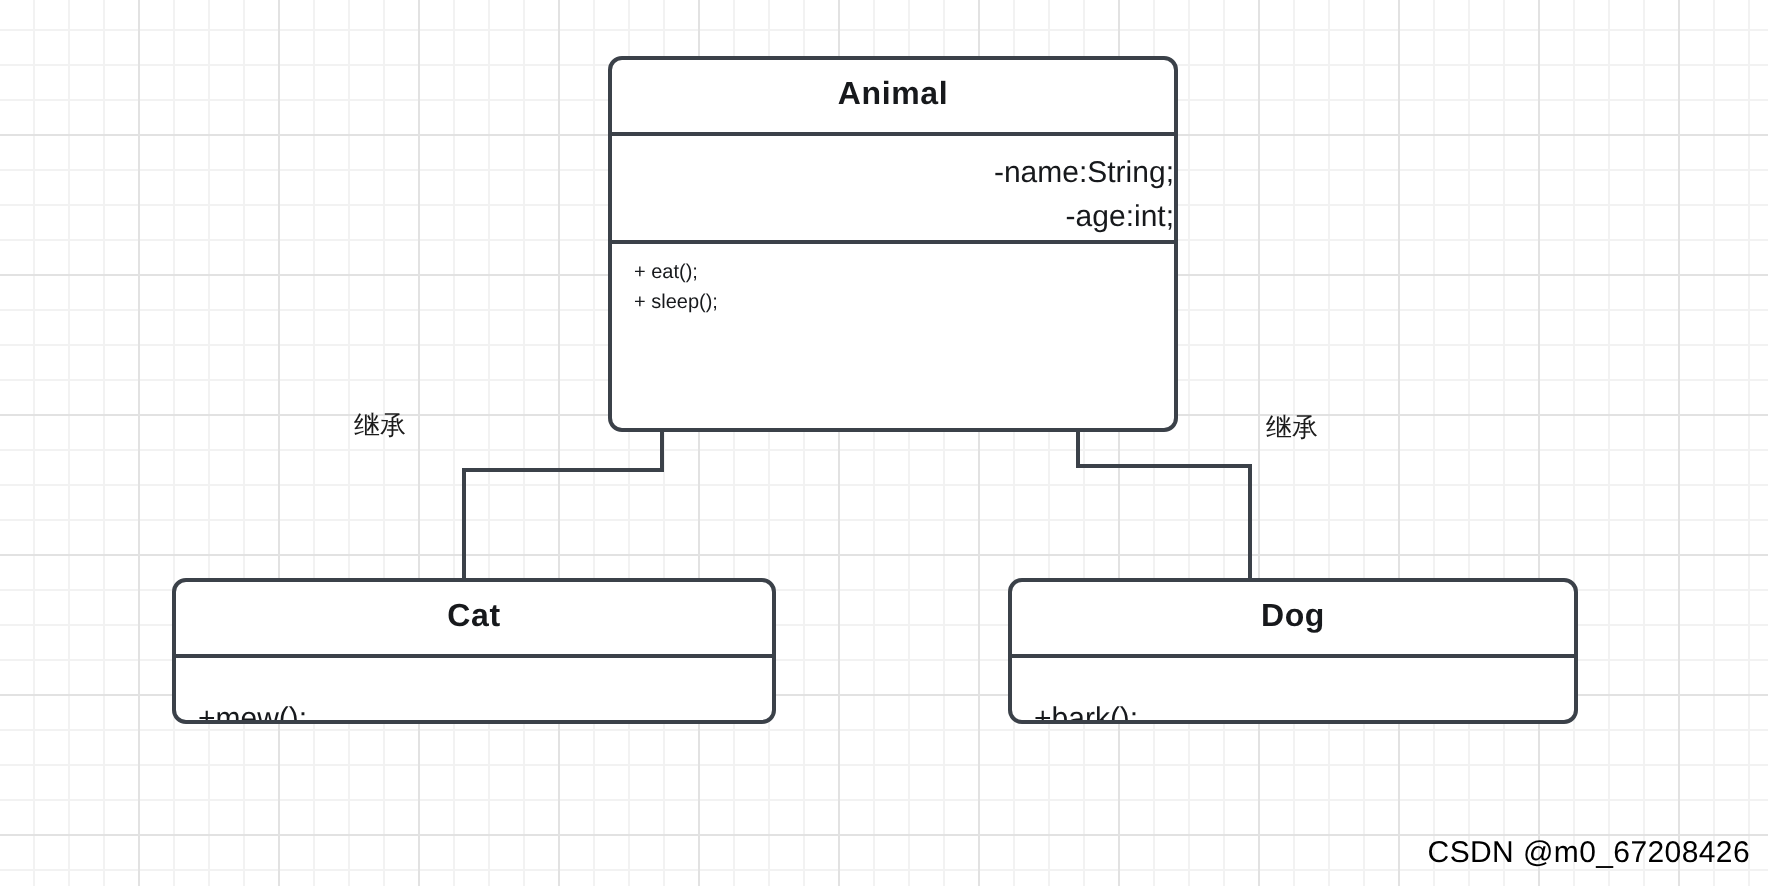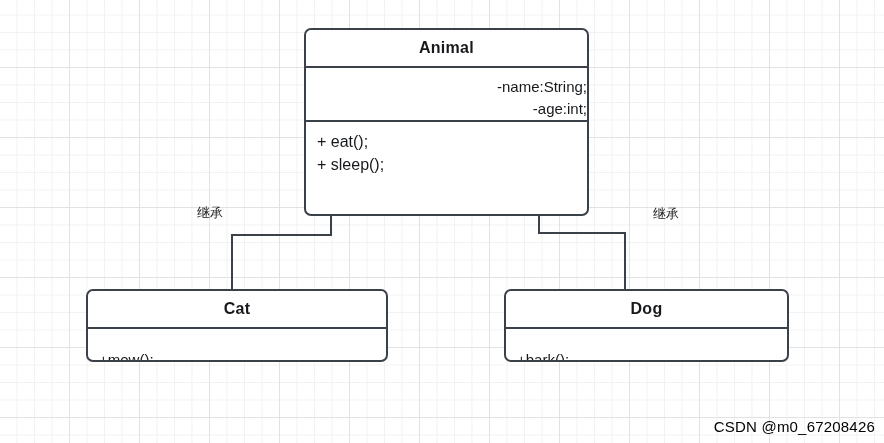--- a/index.html
+++ b/index.html
@@ -86,21 +86,21 @@
   }
   #class-animal .compartment-attrs {
     height: 54px;
     padding-top: 8px;
     font-size: 15px;
     text-align: right;
   }
   #class-animal .compartment-ops {
     height: 59px;
     padding-top: 8px;
-    font-size: 16px;
+    font-size: 10px;
   }
 
   
   #class-cat {
     left: 86px;
     top: 289px;
     width: 302px;
     height: 73px;
   }
   #class-dog {
@@ -120,21 +120,20 @@
     font-size: 15px;
   }
 
   
   .rel-label {
     position: absolute;
     font-family: "DejaVu Sans", "Liberation Sans", sans-serif;
     font-size: 13px;
     color: #1b1b1b;
     white-space: nowrap;
-    margin-left: 20px;
   }
   #label-inherit-cat {
     left: 177px;
     top: 204px;
   }
   #label-inherit-dog {
     left: 633px;
     top: 205px;
   }
 

